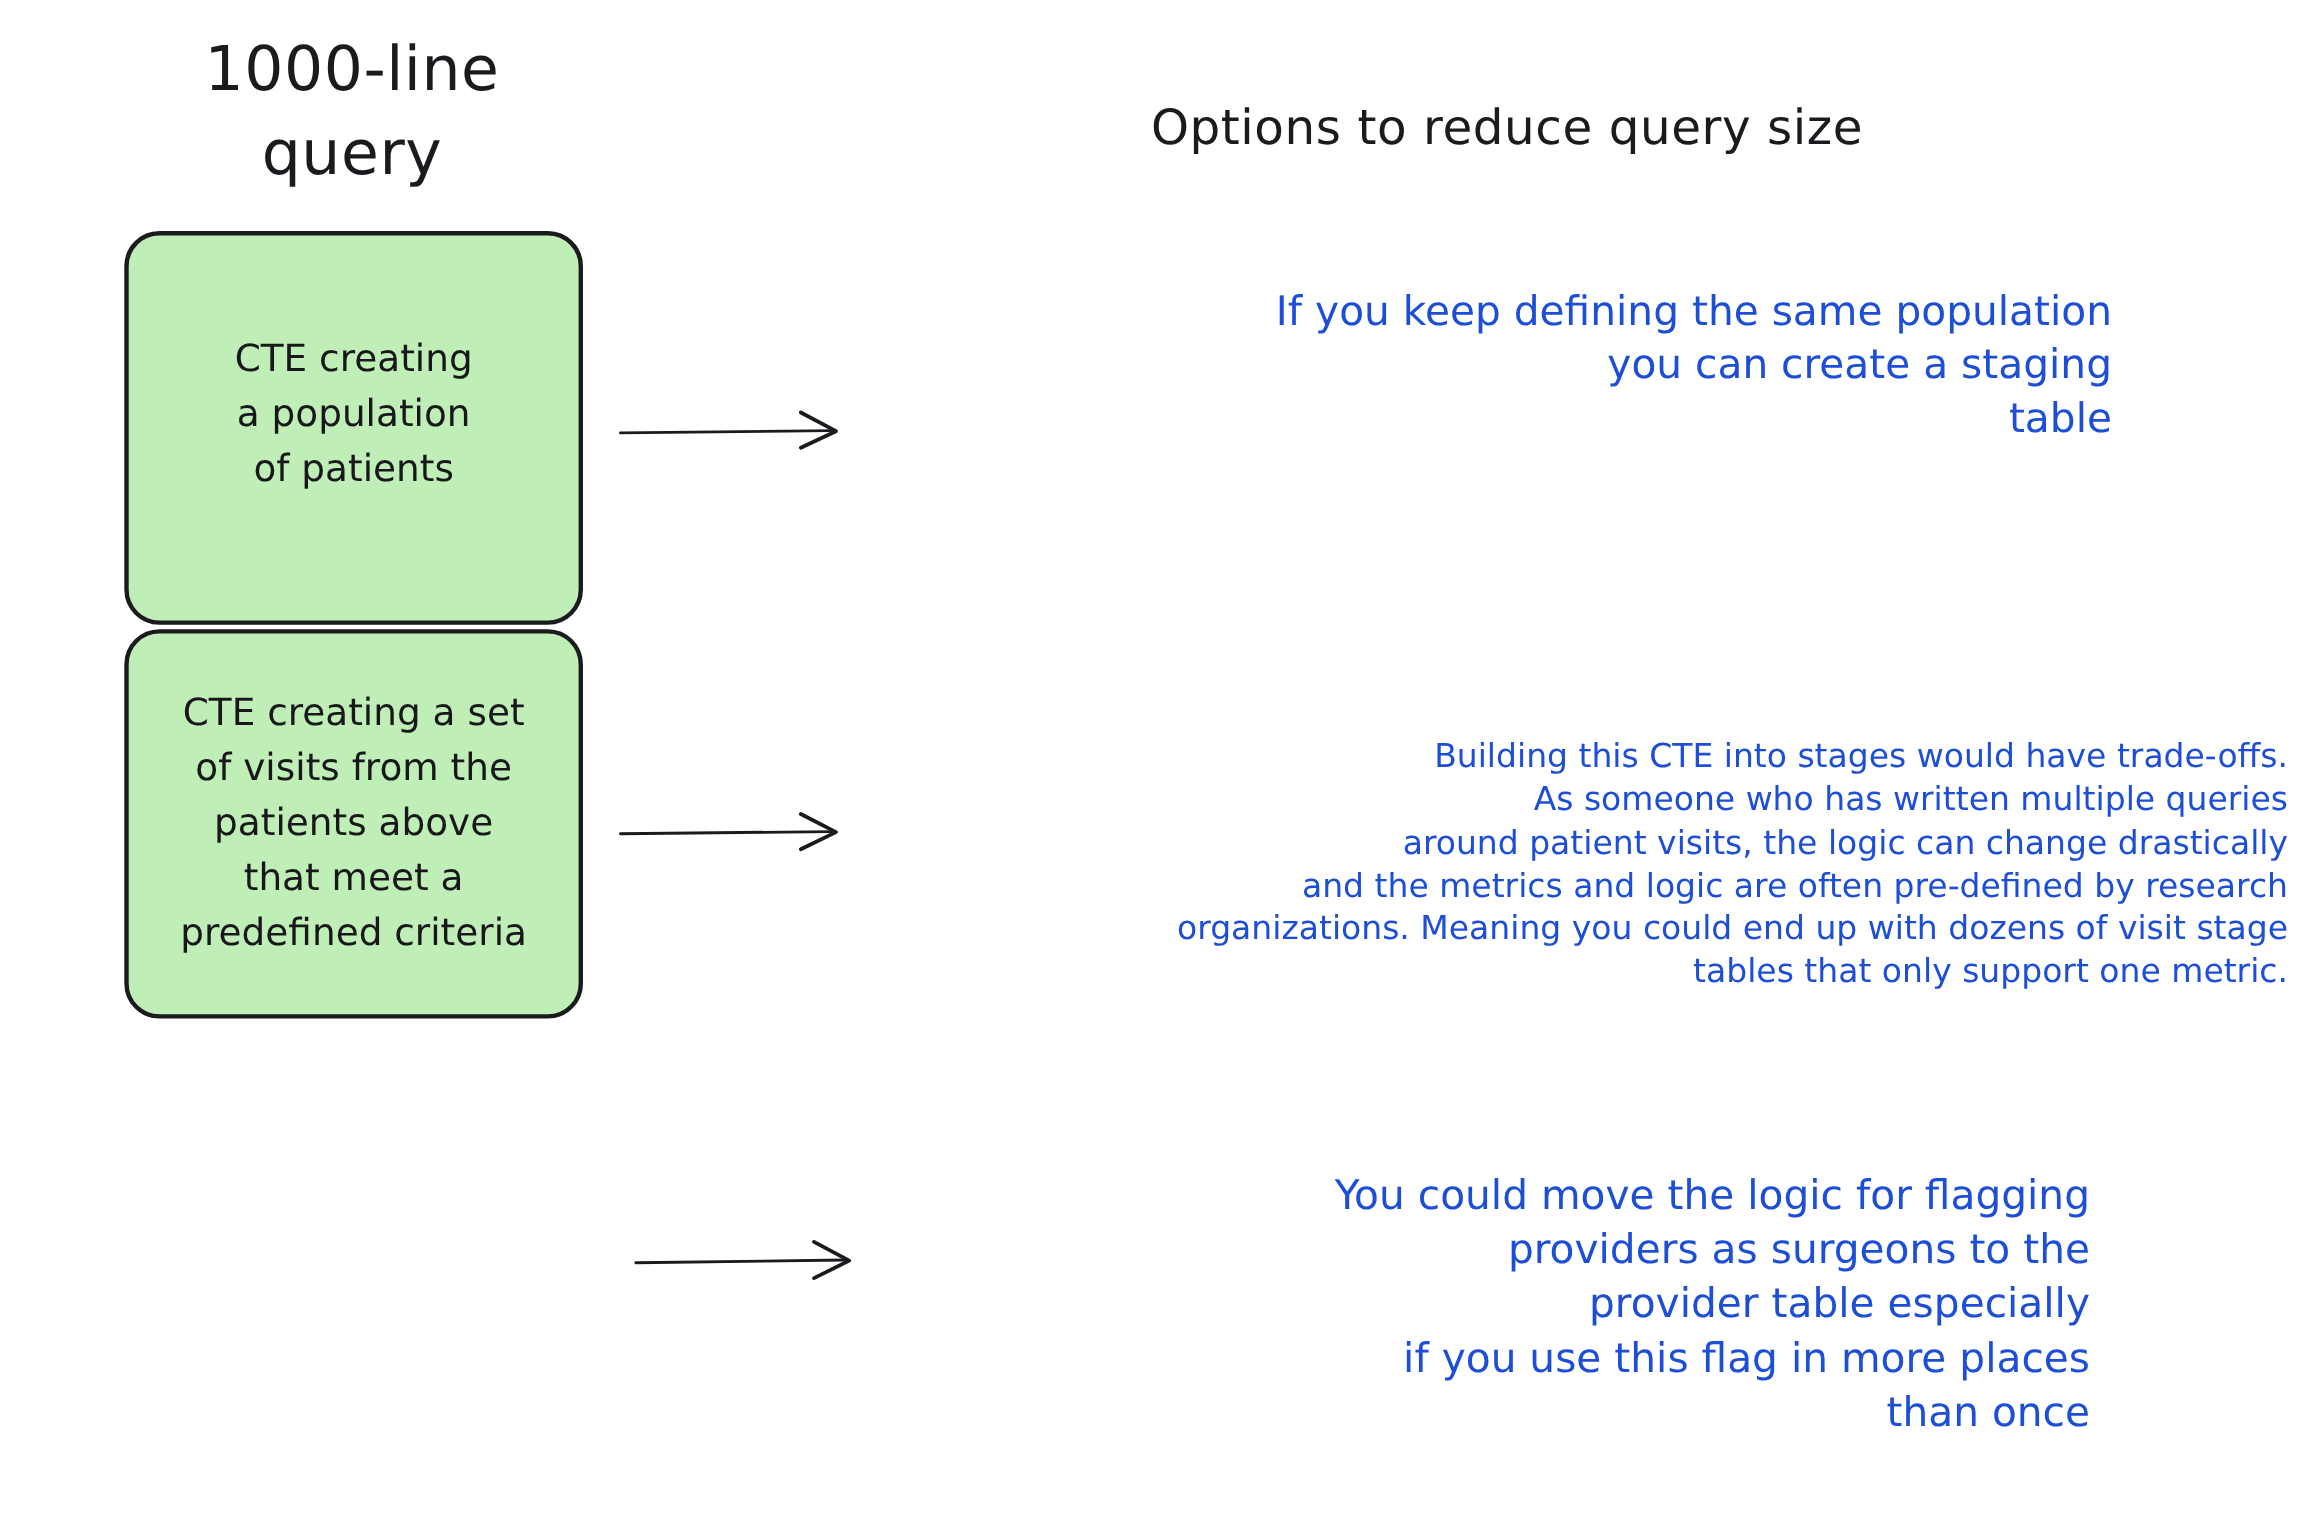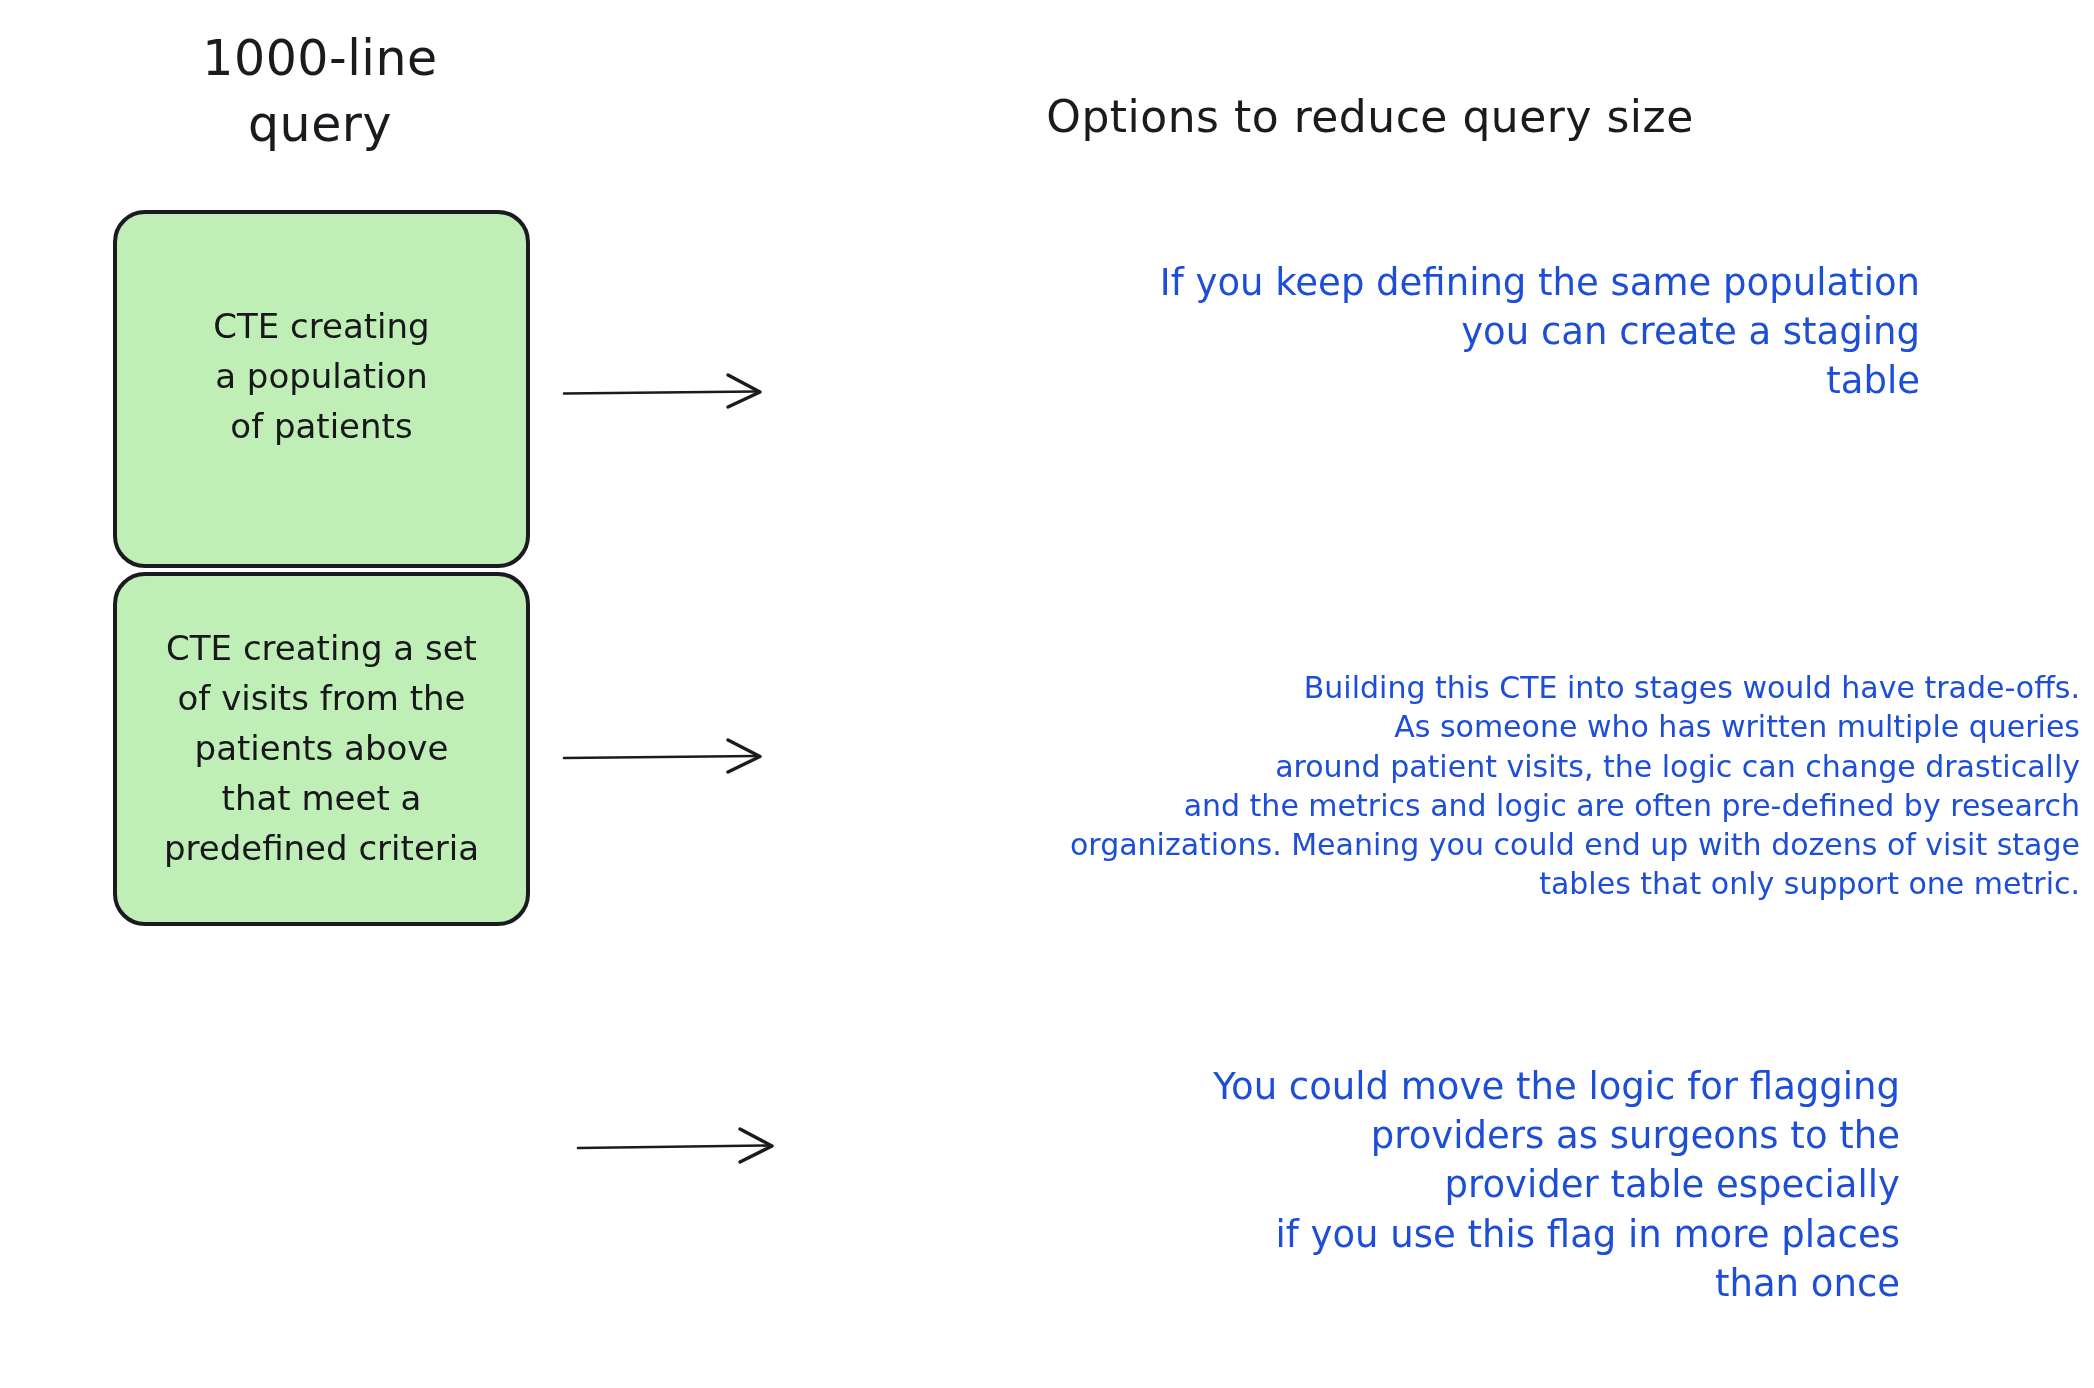--- a/index.html
+++ b/index.html
@@ -27,21 +27,21 @@
     font-family: "DejaVu Sans", sans-serif;
     font-weight: 400;
     letter-spacing: 0.5px;
     line-height: 1.35;
     white-space: pre-line;
   }
   #header-left {
     left: 120px;
     top: 26px;
     width: 400px;
-    font-size: 49px;
+    font-size: 56px;
   }
   #header-right {
     left: 860px;
     top: 62px;
     width: 1020px;
     font-size: 44px;
     margin-top: 25px;
   }
 
   

